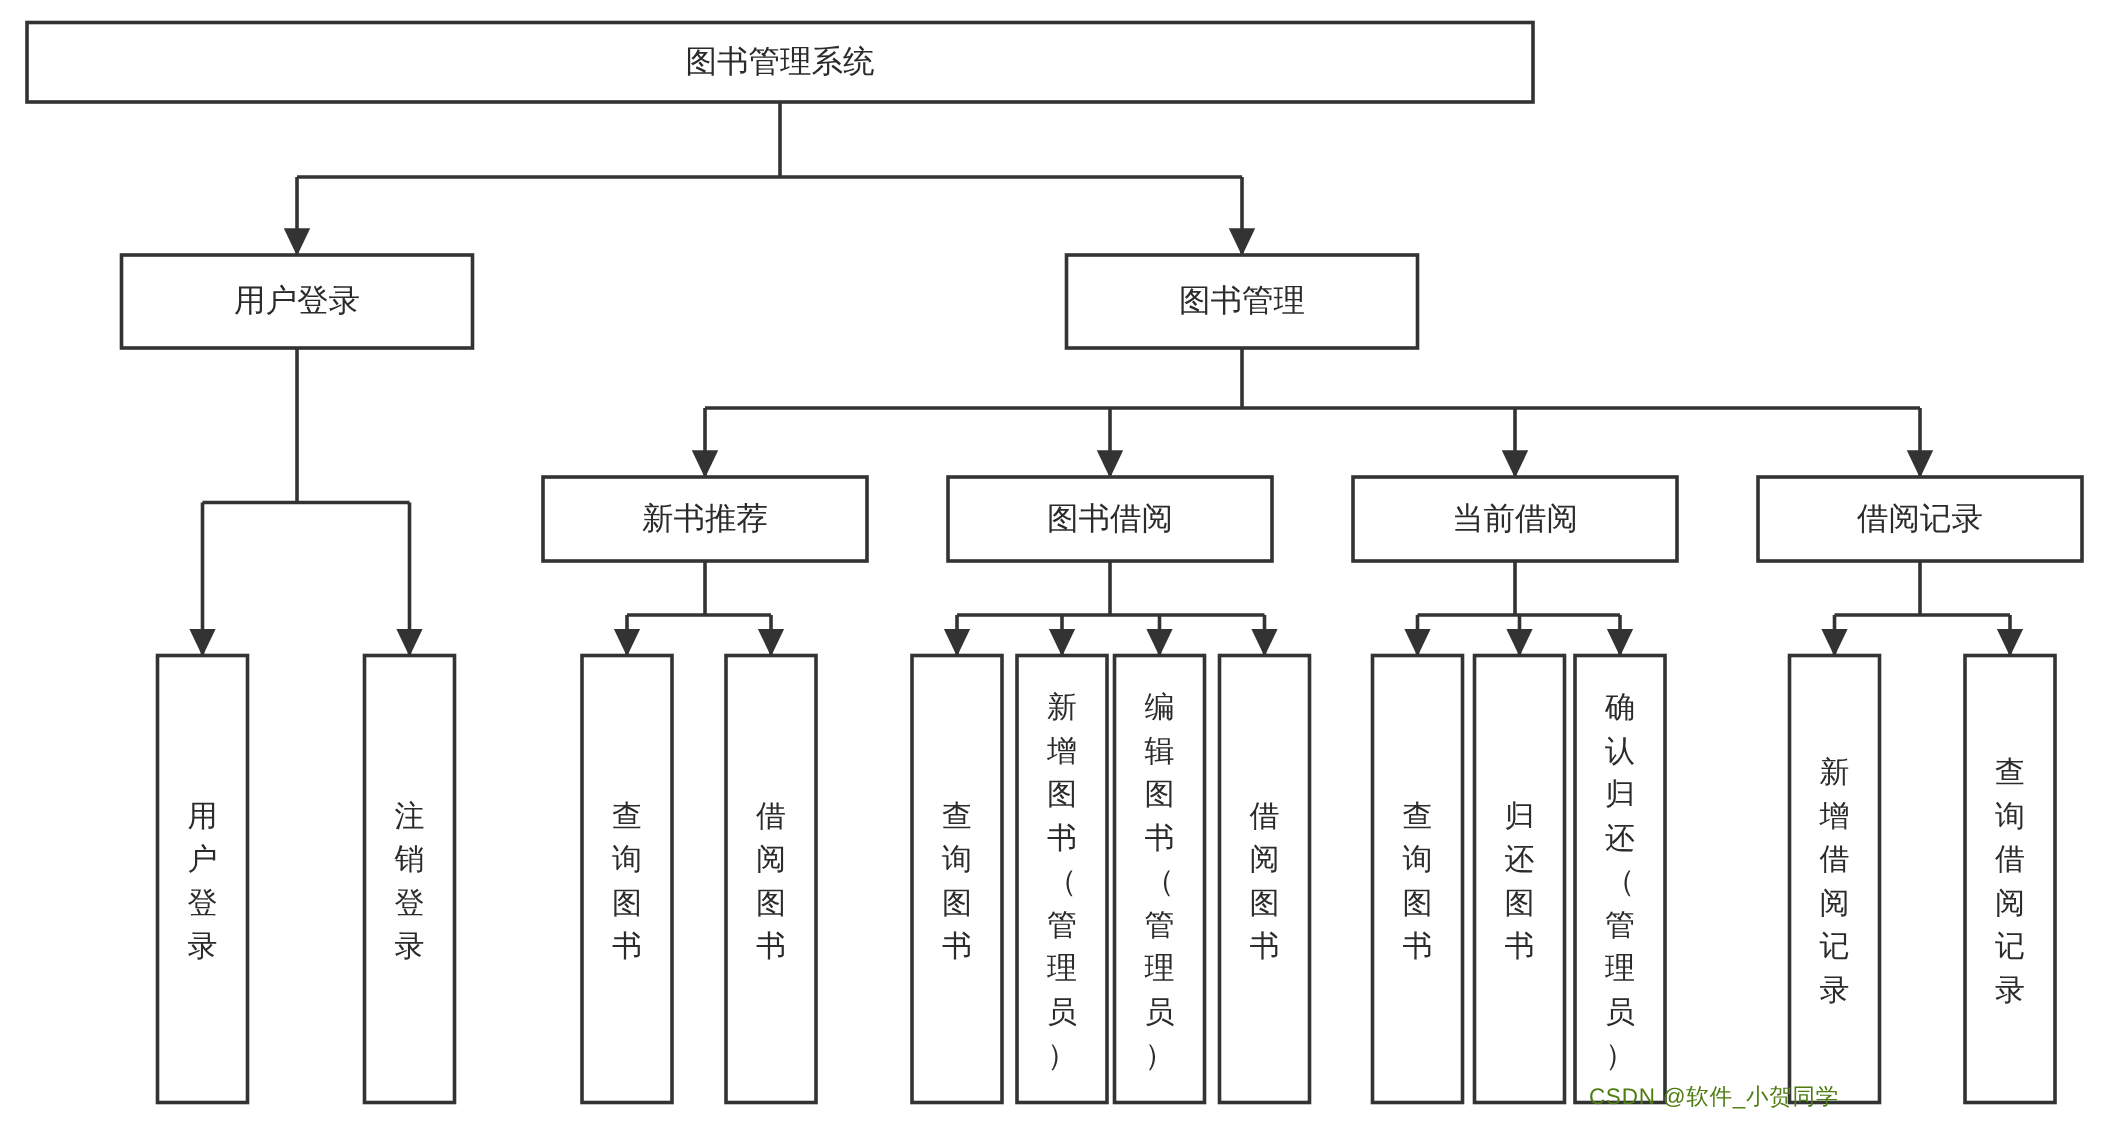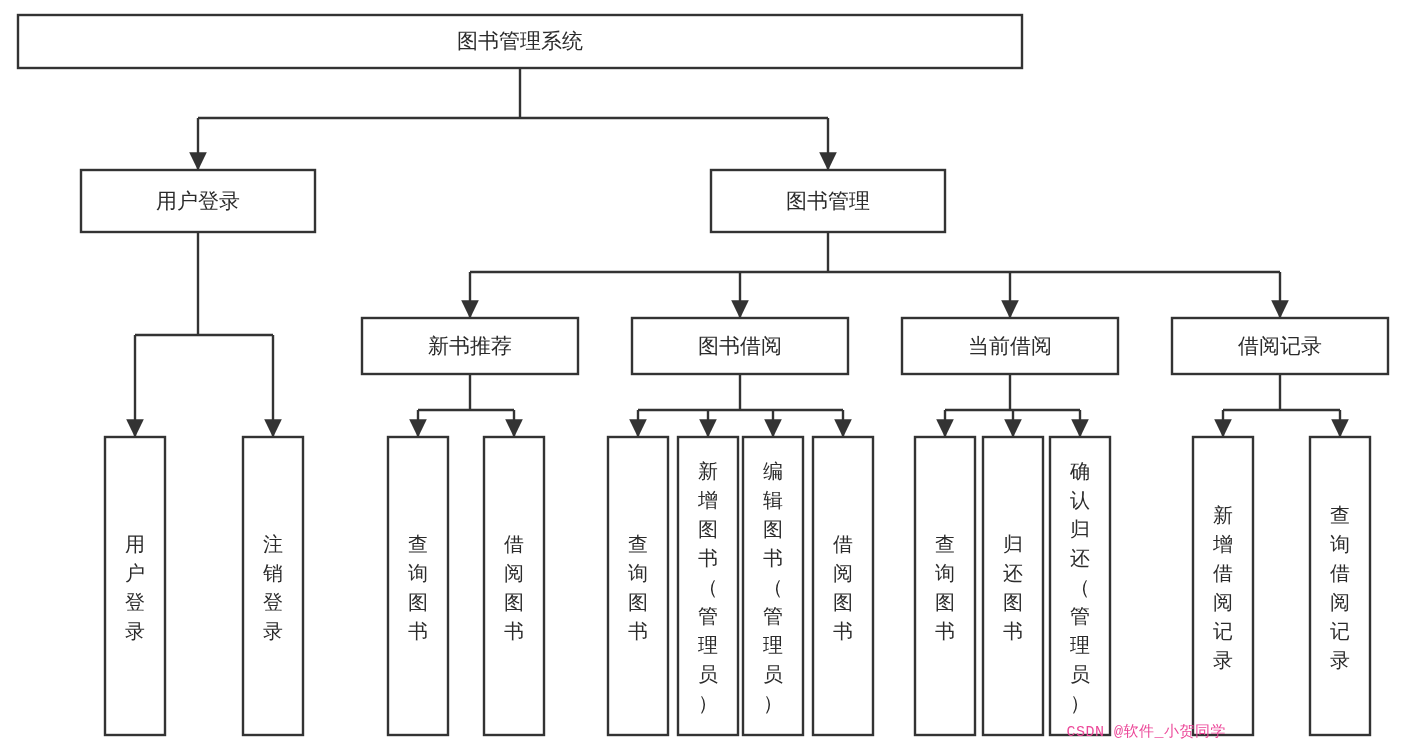--- a/index.html
+++ b/index.html
@@ -51,23 +51,23 @@
     fill: none;
   }
   .arrow-head {
     fill: #333333;
     stroke: none;
   }
   .watermark {
     position: absolute;
     right: 8px;
     bottom: 6px;
-    font-family: Liberation Mono, monospace;
+    font-family: Liberation Sans, sans-serif;
     font-size: 15px;
-    color: #ec4899;
+    color: #4d7c0f;
     white-space: nowrap;
     letter-spacing: 0.5px;
   }
 </style>
 </head>
 <body>
 
 <div id="diagram-root">
   <svg class="tree-canvas" viewBox="0 0 1405 747" xmlns="http://www.w3.org/2000/svg">
     <defs>

